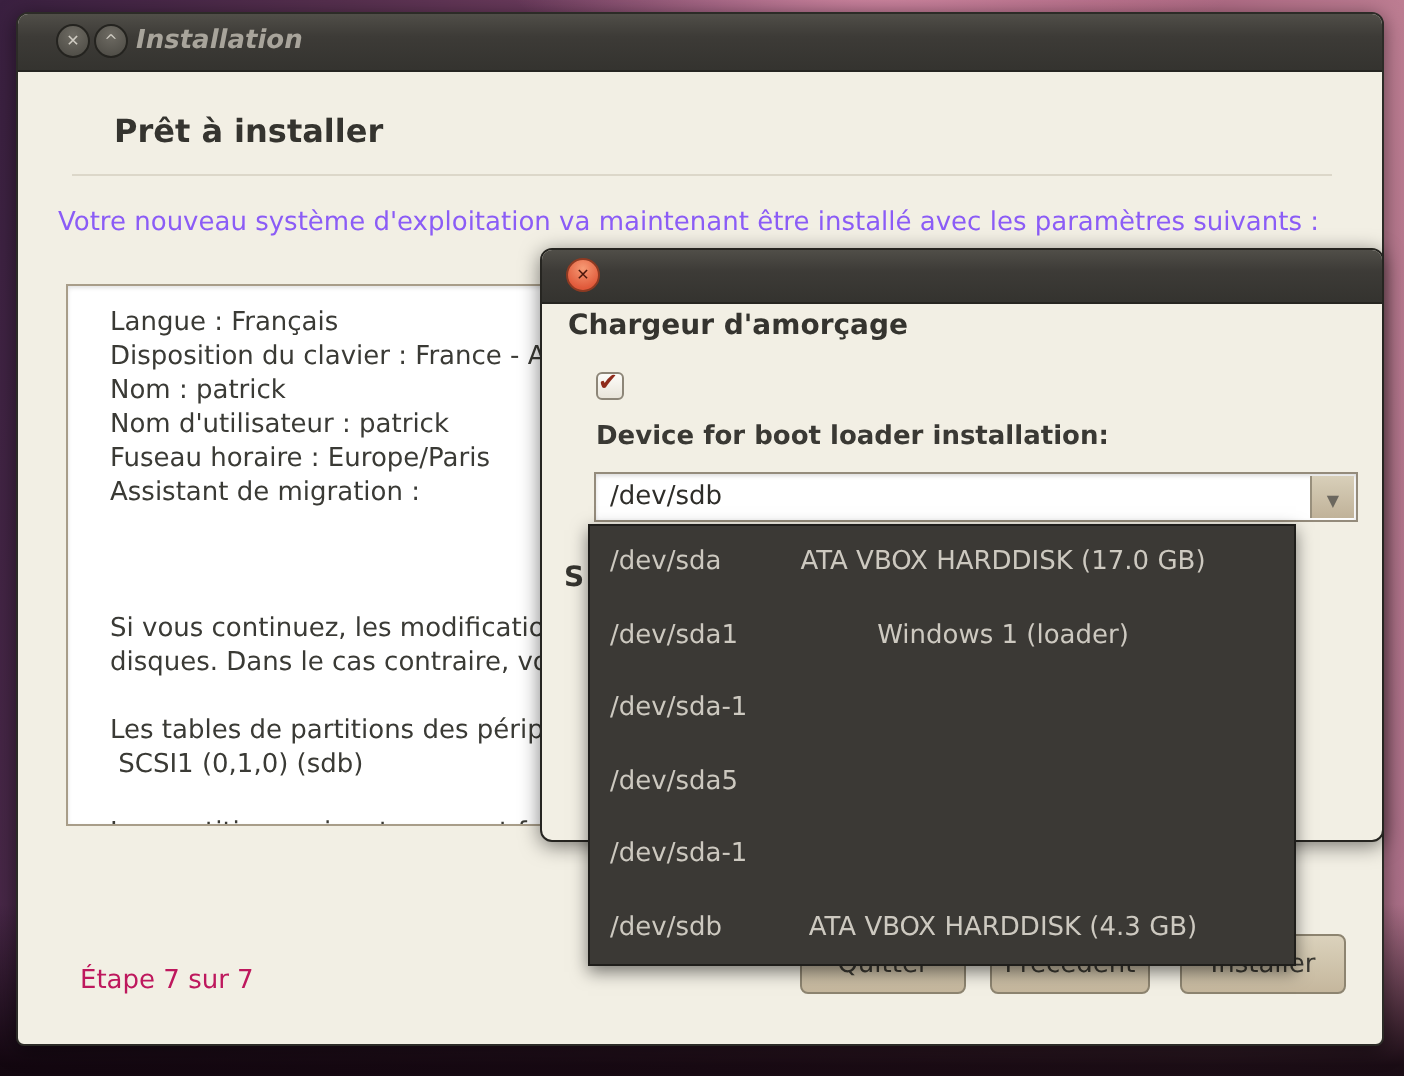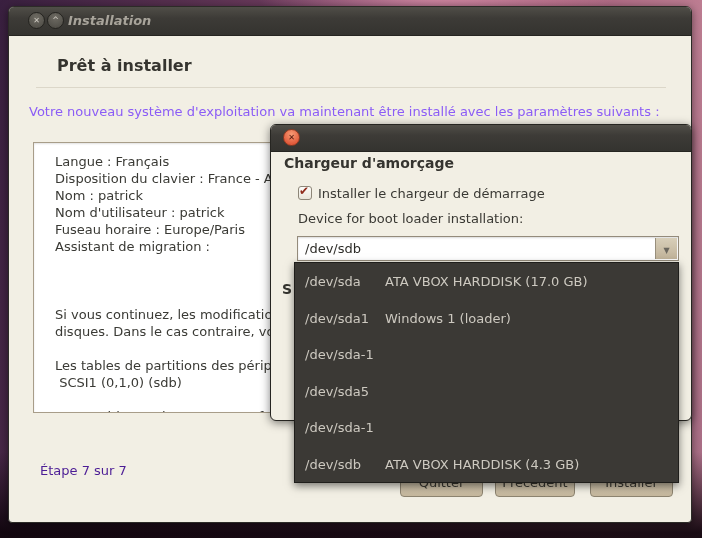--- a/index.html
+++ b/index.html
@@ -23,46 +23,46 @@
     box-sizing:border-box;text-align:center;line-height:15px;font-size:8px;color:#cfcbc2;cursor:pointer;}
   .tb-btn.b1{left:19px;} .tb-btn.b2{left:38px;}
   .tb-btn.orange{left:12px;top:4px;background:radial-gradient(circle at 50% 28%,#f79a74,#e0593a 75%);border-color:#8e3a22;color:#4d170c;font-weight:bold;}
   .h1{position:absolute;left:24px;top:49px;font-size:16px;font-weight:bold;color:#35342f;margin-left:24px;}
   .hrule{position:absolute;left:27px;top:80px;width:630px;height:1px;background:#dcd7c9;}
   .intro{position:absolute;left:20px;top:97px;font-size:13px;color:#8b5cf6;white-space:pre;}
   .summary-box{position:absolute;left:24px;top:135px;width:632px;height:271px;background:#ffffff;
     border:1px solid #a89d89;box-sizing:border-box;box-shadow:inset 0 1px 2px rgba(0,0,0,.12);overflow:hidden;}
   .summary-text{position:absolute;left:21px;top:10px;right:4px;bottom:0;font-size:13px;line-height:17px;
     color:#3a3a35;white-space:pre;overflow:hidden;}
-  .step{position:absolute;left:31px;top:456px;font-size:13px;color:#4c1d95;}
+  .step{position:absolute;left:31px;top:476px;font-size:13px;color:#be185d;}
   .btn{position:absolute;top:460px;height:30px;border-radius:4px;border:1px solid #8d8470;
     background:linear-gradient(to bottom,#dbd2bc,#c5b79d);font-family:"DejaVu Sans",sans-serif;
     font-size:13px;color:#3b3932;cursor:pointer;padding:0;}
   .btn.quit{left:391px;width:83px;} .btn.back{left:486px;width:80px;} .btn.install{left:581px;width:83px;}
   .h2{position:absolute;font-size:14px;font-weight:bold;color:#35342f;}
   .sec-boot{left:13px;top:30px;text-align:center;}
   .sec-s{left:11px;top:156px;}
   .checkbox{position:absolute;left:27px;top:61px;width:14px;height:14px;border:1px solid #8d8678;border-radius:3px;
     background:linear-gradient(to bottom,#fdfcf9,#e9e5da);box-sizing:border-box;cursor:pointer;}
   .check{position:absolute;left:0px;top:-3px;font-size:12px;color:#8f2b1b;}
   .check-label{position:absolute;left:47px;top:61px;font-size:13px;color:#3a3934;}
-  .dev-label{position:absolute;left:27px;top:86px;font-size:13px;color:#3a3934;}
+  .dev-label{position:absolute;left:27px;top:86px;font-size:13px;color:#3a3934;font-weight:bold;}
   .combo{position:absolute;left:26px;top:111px;width:382px;height:25px;background:#ffffff;
     border:1px solid #948b7b;box-sizing:border-box;box-shadow:inset 0 1px 2px rgba(0,0,0,.15);cursor:pointer;}
   .combo-value{position:absolute;left:7px;top:0;line-height:23px;font-size:13px;color:#2e2d29;}
   .combo-btn{position:absolute;right:1px;top:1px;bottom:1px;width:21px;
     background:linear-gradient(to bottom,#d8cfb9,#c0b299);border-left:1px solid #988f7c;text-align:center;cursor:pointer;}
   .arrow{font-size:8px;color:#6b675e;line-height:21px;}
-  .dropdown{position:absolute;left:294px;top:262px;width:385px;height:221px;z-index:30;
+  .dropdown{position:absolute;left:294px;top:262px;width:354px;height:221px;z-index:30;
     background:#3b3935;border:1px solid #1f1e1b;box-sizing:border-box;box-shadow:0 3px 8px rgba(0,0,0,.5);
     display:flex;flex-direction:column;}
   .dd-item{position:relative;flex:1;cursor:pointer;}
   .dd-dev{position:absolute;left:10px;top:50%;transform:translateY(-50%);font-size:13px;color:#cdc9c0;}
   .dd-desc{position:absolute;left:90px;right:29px;top:50%;transform:translateY(-50%);
-    font-size:13px;color:#cdc9c0;}
+    text-align:center;font-size:13px;color:#cdc9c0;}
 </style>
 </head>
 <body>
 
 <div class="desktop">
 
   <div class="window main">
     <div class="titlebar">
       <span class="tb-btn b1">
         <span>✕</span>
@@ -107,21 +107,20 @@
       <span class="tb-btn orange">
         <span>✕</span>
       </span>
     </div>
 
     <div class="h2 sec-boot">Chargeur d'amorçage</div>
 
     <span class="checkbox">
       <span class="check">✔</span>
     </span>
-    <span class="check-label">Installer le chargeur de démarrage</span>
 
     <div class="dev-label">Device for boot loader installation:</div>
 
     <div class="combo">
       <span class="combo-value">/dev/sdb</span>
       <span class="combo-btn">
         <span class="arrow">▼</span>
       </span>
     </div>
 

